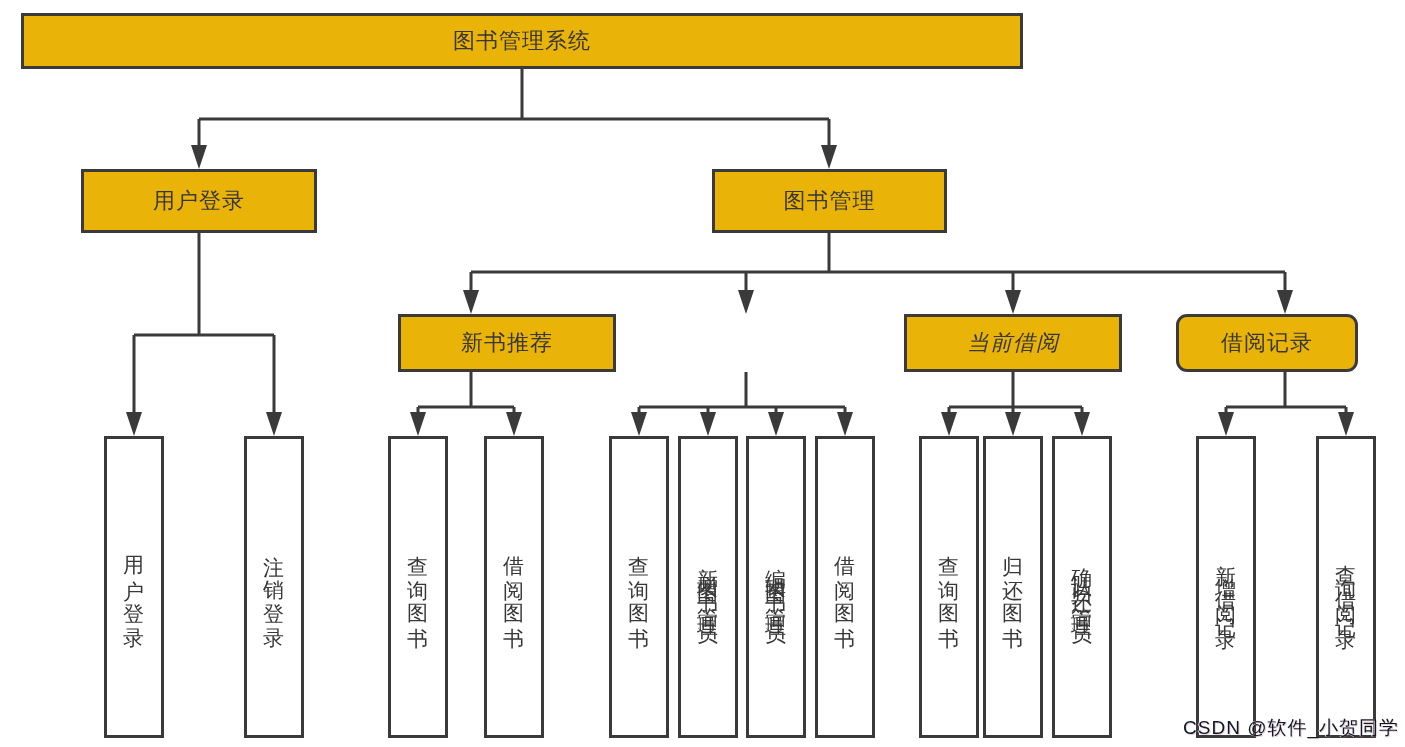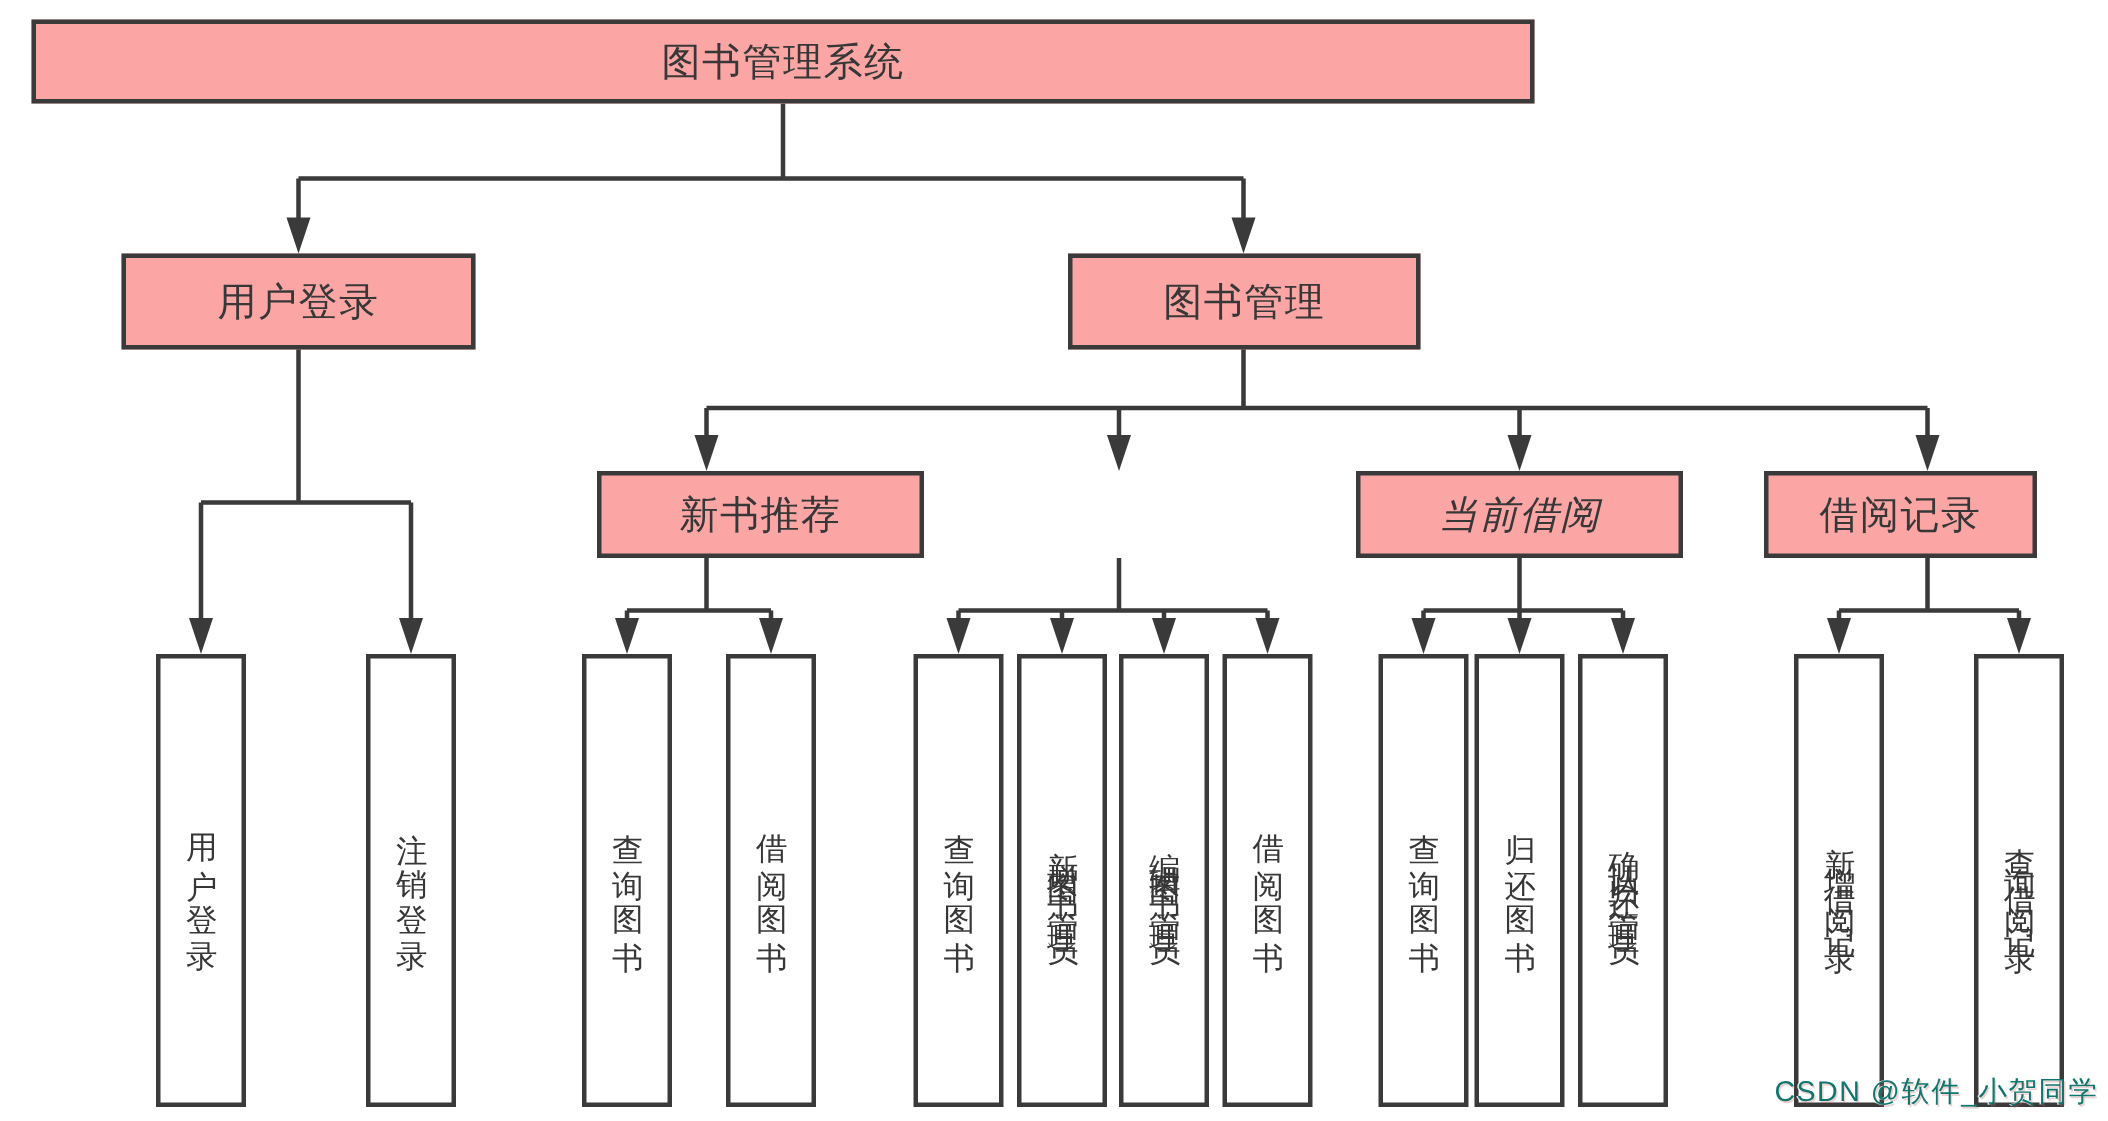--- a/index.html
+++ b/index.html
@@ -7,23 +7,23 @@
     position:relative;
     width:1405px;height:747px;
     background:#ffffff;
     font-family:"Liberation Sans","DejaVu Sans",sans-serif;
     overflow:hidden;
   }
   .hbox{
     position:absolute;
     box-sizing:border-box;
     border:3px solid #3a3a3a;
-    background:#fca5a5;
+    background:#eab308;
     display:flex;align-items:center;justify-content:center;
-    font-size:26px;color:#373737;
+    font-size:22px;color:#373737;
     letter-spacing:1px;
     z-index:2;
   }
   .vbox{
     position:absolute;
     box-sizing:border-box;
     border:3px solid #3a3a3a;
     background:#ffffff;
     display:flex;align-items:center;justify-content:center;
     z-index:2;
@@ -38,21 +38,21 @@
   .ls24{letter-spacing:24px;}
   .ls14{letter-spacing:13px;}
   .ls8{letter-spacing:8px;}
   #wires{position:absolute;left:0;top:0;z-index:1;}
   #wires path{stroke:#3a3a3a;stroke-width:3;fill:none;}
   #wires polygon{fill:#3a3a3a;stroke:none;}
   .watermark{
     position:absolute;
     right:6px;bottom:6px;
     font-size:19px;
-    color:#0f766e;
+    color:#0f172a;
     letter-spacing:1px;
     text-shadow:1px 1px 0 rgba(197,104,104,0.30), -1px 0 0 rgba(255,255,255,0.85);
     z-index:3;
   }
 </style>
 </head>
 <body>
 
 <div id="stage">
 
@@ -102,21 +102,21 @@
   <div class="hbox" style="left:712px;top:169px;width:235px;height:64px;">
     <span>图书管理</span>
   </div>
 
   <div class="hbox" style="left:362px;top:314px;width:218px;height:58px;margin-left:36px;">
     <span>新书推荐</span>
   </div>
   <div class="hbox" style="left:904px;top:314px;width:218px;height:58px;font-style:italic;">
     <span>当前借阅</span>
   </div>
-  <div class="hbox" style="left:1176px;top:314px;width:182px;height:58px;">
+  <div class="hbox" style="left:1176px;top:314px;width:182px;height:58px;border-radius:11px;">
     <span>借阅记录</span>
   </div>
 
   <div class="vbox" style="left:104px;top:436px;width:60px;height:302px;">
     <span class="vtext ls24">用户登录</span>
   </div>
   <div class="vbox" style="left:244px;top:436px;width:60px;height:302px;">
     <span class="vtext ls24">注销登录</span>
   </div>
 

